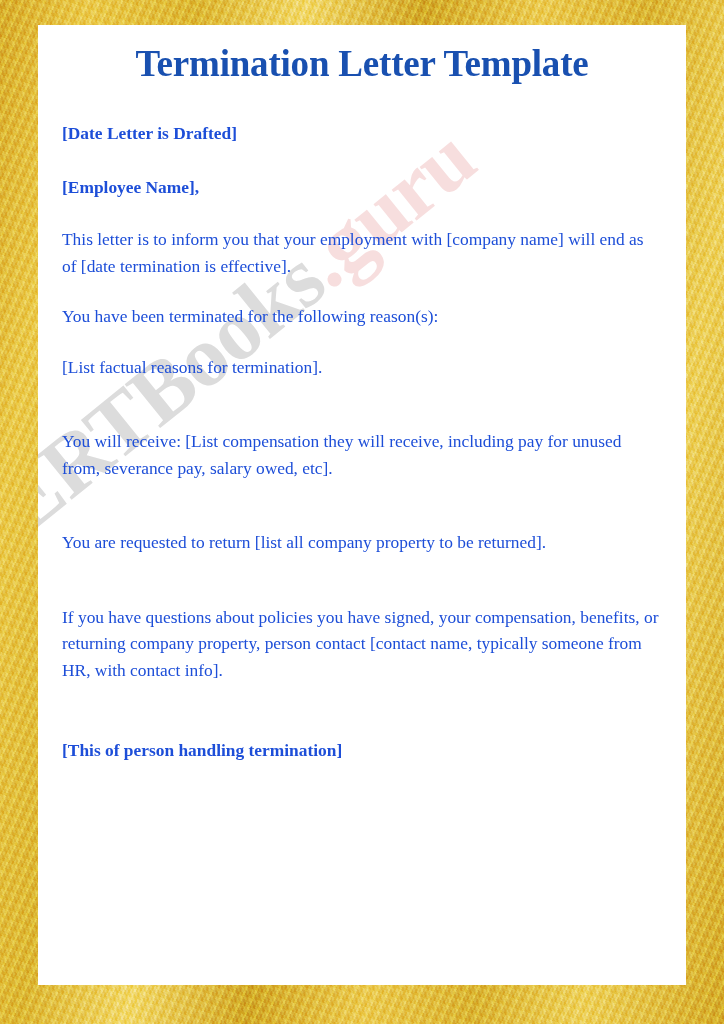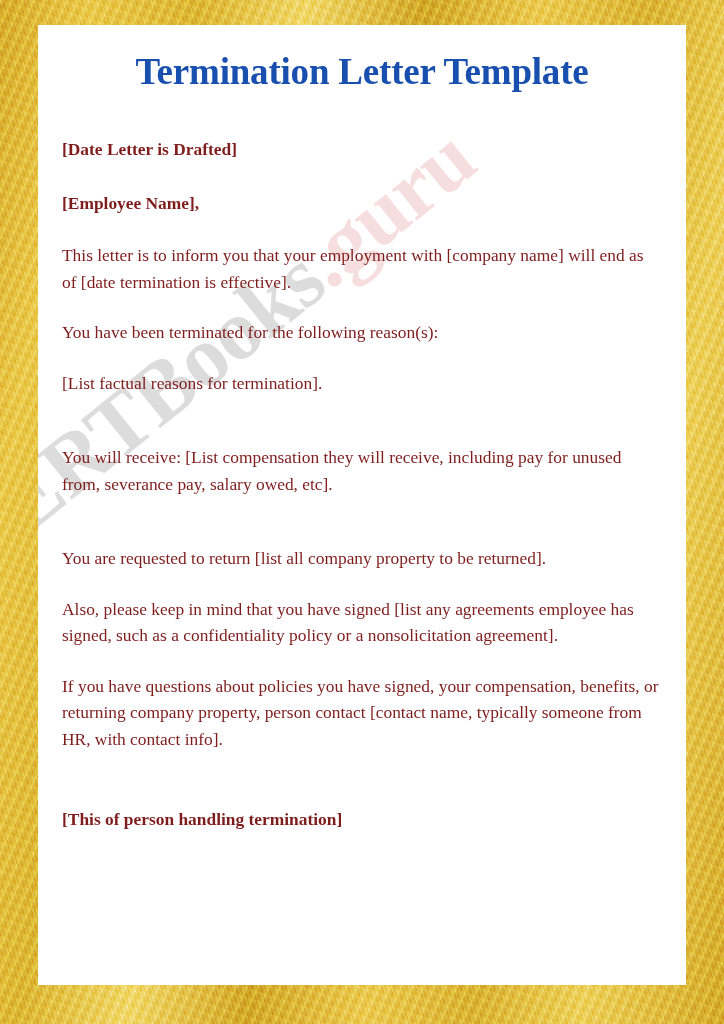--- a/index.html
+++ b/index.html
@@ -75,35 +75,35 @@
   .wm-pink { color: #f7dede; }
 
   
   #content {
     position: relative;
     z-index: 2;
     padding: 0 24px 0 24px;
   }
 
   #doc-title {
-    margin: 8px;
+    margin: 0;
     padding-top: 17px;
     text-align: center;
     color: #1950b0;
     font-family: "Liberation Serif", "DejaVu Serif", serif;
     font-weight: 700;
     font-size: 37px;
     letter-spacing: -0.2px;
     line-height: 1.2;
   }
 
   .para {
     margin: 0;
     padding: 0;
-    color: #7f1d1d;
+    color: #1d4ed8;
     font-size: 17.4px;
     line-height: 26.5px;
     text-align: left;
   }
   .para.bold { font-weight: 700; }
 
   .gap-xl { height: 34px; }
   .gap-l  { height: 27px; }
   .gap-m  { height: 26px; }
   .gap-s  { height: 24px; }
@@ -152,21 +152,20 @@
 
       <div class="gap-s"></div>
 
 
       <div class="gap-s"></div>
 
       <p class="para">You are requested to return [list all company property to be returned].</p>
 
       <div class="gap-s"></div>
 
-      <p class="para">Also, please keep in mind that you have signed [list any agreements employee has signed, such as a confidentiality policy or a nonsolicitation agreement].</p>
 
       <div class="gap-s"></div>
 
       <p class="para">If you have questions about policies you have signed, your compensation, benefits, or returning company property, person contact [contact name, typically someone from HR, with contact info].</p>
 
       <div class="gap-l"></div>
 
 
       <div class="gap-l"></div>
 

